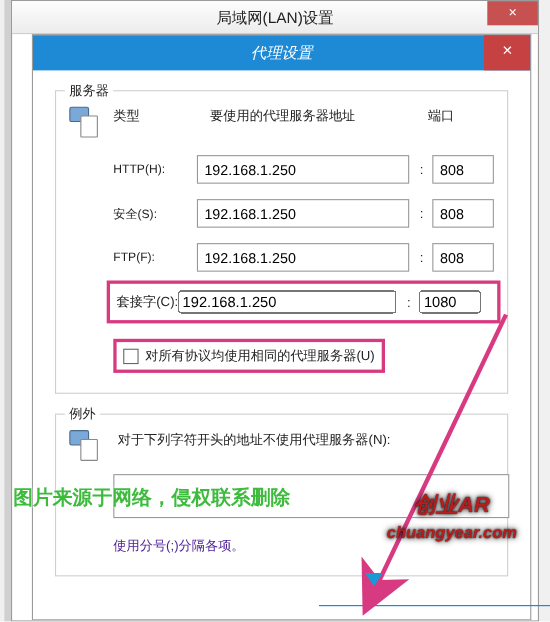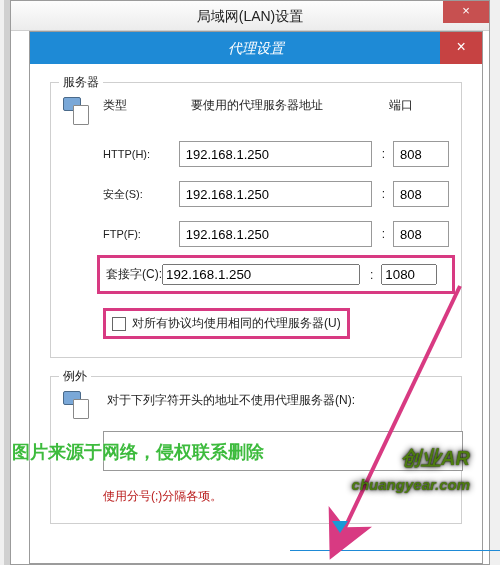--- a/index.html
+++ b/index.html
@@ -62,30 +62,30 @@
     display: inline-flex; align-items: center; padding: 4px 6px;
     border: 3px solid #d83a82; margin-top: 6px; margin-left: 40px;
   }
   .cb { width: 14px; height: 14px; border: 1px solid #666; margin-right: 6px; display: inline-block; background: #fff; }
 
   .except-text { margin-left: 4px; line-height: 1.6; }
   .except-textarea {
     margin-left: 40px; margin-top: 10px; width: 360px; height: 40px;
     border: 1px solid #999; background: #fff; resize: none; font-size: 12px; padding: 4px;
   }
-  .hint { margin-left: 40px; margin-top: 14px; font-size: 12px; color: #b91c1c; }
+  .hint { margin-left: 40px; margin-top: 14px; font-size: 12px; color: #4c1d95; }
 
   .watermark {
     position: absolute; left: 12px; top: 440px; right: 0;
     font-size: 18px; font-weight: bold; pointer-events: none;
   }
   .wm-left { color: #3dbb3d; text-shadow: 0 0 3px #fff; text-align: right; }
   .wm-right {
-    position: absolute; right: 30px; top: 445px; text-align: right;
-    color: #4d7c0f; font-size: 20px; font-weight: bold;
+    position: absolute; right: 30px; top: 445px; text-align: center;
+    color: #b91c1c; font-size: 20px; font-weight: bold;
     text-shadow: 0 0 6px #000, 0 0 2px #000; font-style: italic; pointer-events: none;
   }
   .arrow-svg { position: absolute; left: 0; top: 0; pointer-events: none; }
   .tri {
     position: absolute; right: 152px; bottom: 32px;
     width: 0; height: 0; border-left: 8px solid transparent; border-right: 8px solid transparent;
     border-top: 12px solid #199ad6;
   }
   .bottom-border { position: absolute; left: 260px; bottom: 12px; width: 210px; height: 1px; background: #1e8ad6; border-top: 1px solid #1e8ad6; }
 </style>

